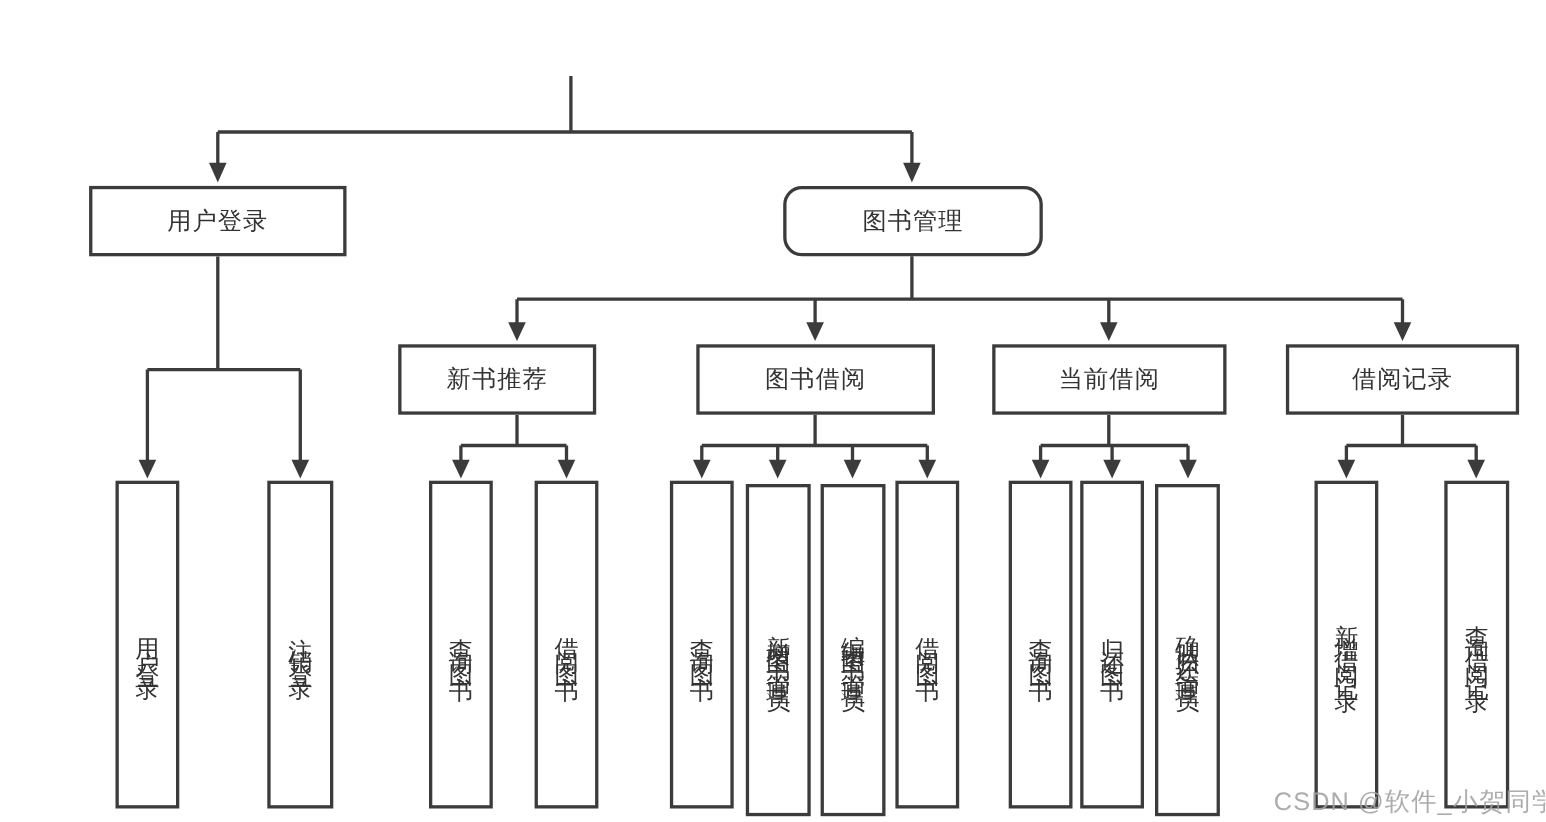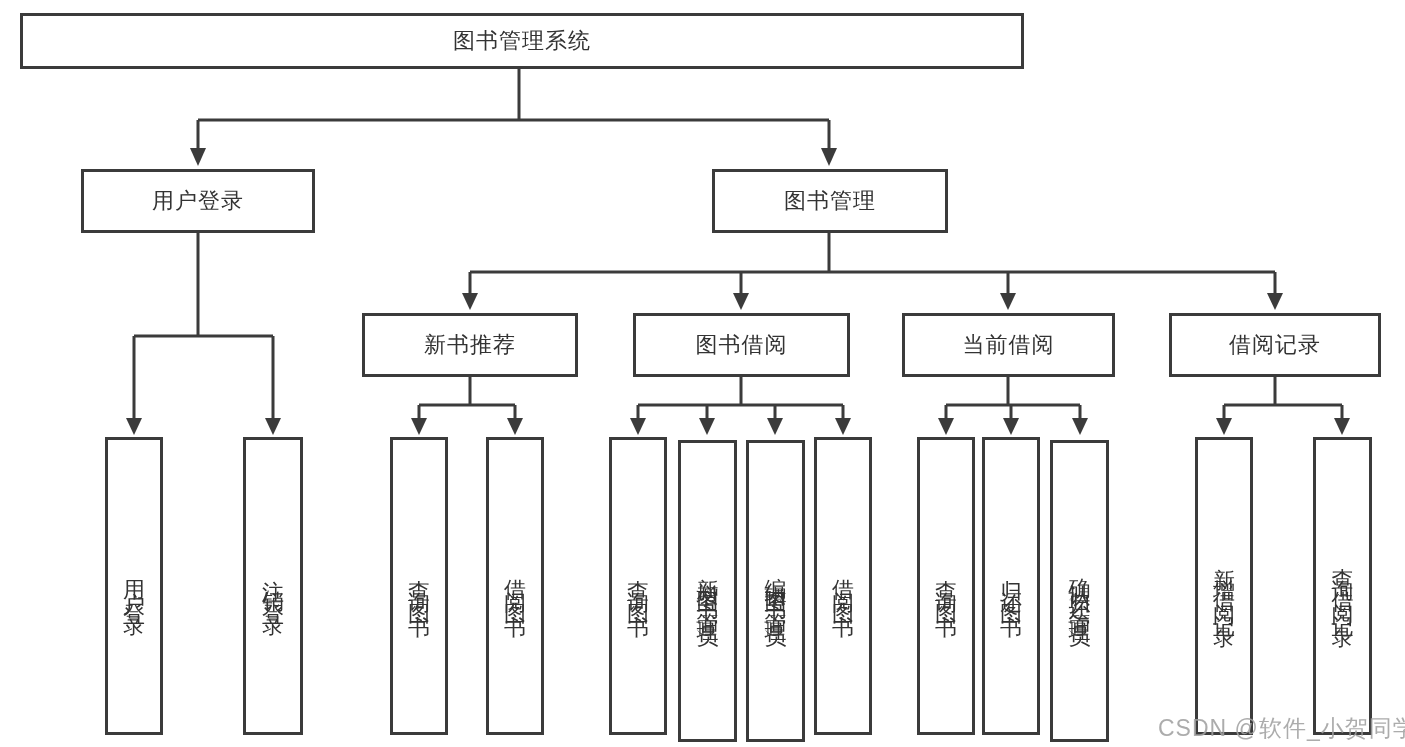--- a/index.html
+++ b/index.html
@@ -82,32 +82,29 @@
       <polygon points="767,418 783,418 775,435"></polygon>
       <polygon points="835,418 851,418 843,435"></polygon>
       <polygon points="938,418 954,418 946,435"></polygon>
       <polygon points="1003,418 1019,418 1011,435"></polygon>
       <polygon points="1072,418 1088,418 1080,435"></polygon>
       <polygon points="1216,418 1232,418 1224,435"></polygon>
       <polygon points="1334,418 1350,418 1342,435"></polygon>
     </g>
   </svg>
 
-  <div class="box" style="left:20px; top:13px; width:1004px; height:56px;">
-    <span class="hlabel">图书管理系统</span>
-  </div>
 
   <div class="box" style="left:81px; top:169px; width:234px; height:64px;">
     <span class="hlabel">用户登录</span>
   </div>
-  <div class="box" style="left:712px; top:169px; width:236px; height:64px;">
+  <div class="box" style="left:712px; top:169px; width:236px; height:64px;border-radius:17px;">
     <span class="hlabel">图书管理</span>
   </div>
 
-  <div class="box" style="left:362px; top:313px; width:216px; height:64px;">
+  <div class="box" style="left:362px; top:313px; width:180px; height:64px;">
     <span class="hlabel">新书推荐</span>
   </div>
   <div class="box" style="left:633px; top:313px; width:217px; height:64px;">
     <span class="hlabel">图书借阅</span>
   </div>
   <div class="box" style="left:1169px; top:313px; width:212px; height:64px;">
     <span class="hlabel">借阅记录</span>
   </div>
   <div class="box" style="left:902px; top:313px; width:213px; height:64px;">
     <span class="hlabel">当前借阅</span>

